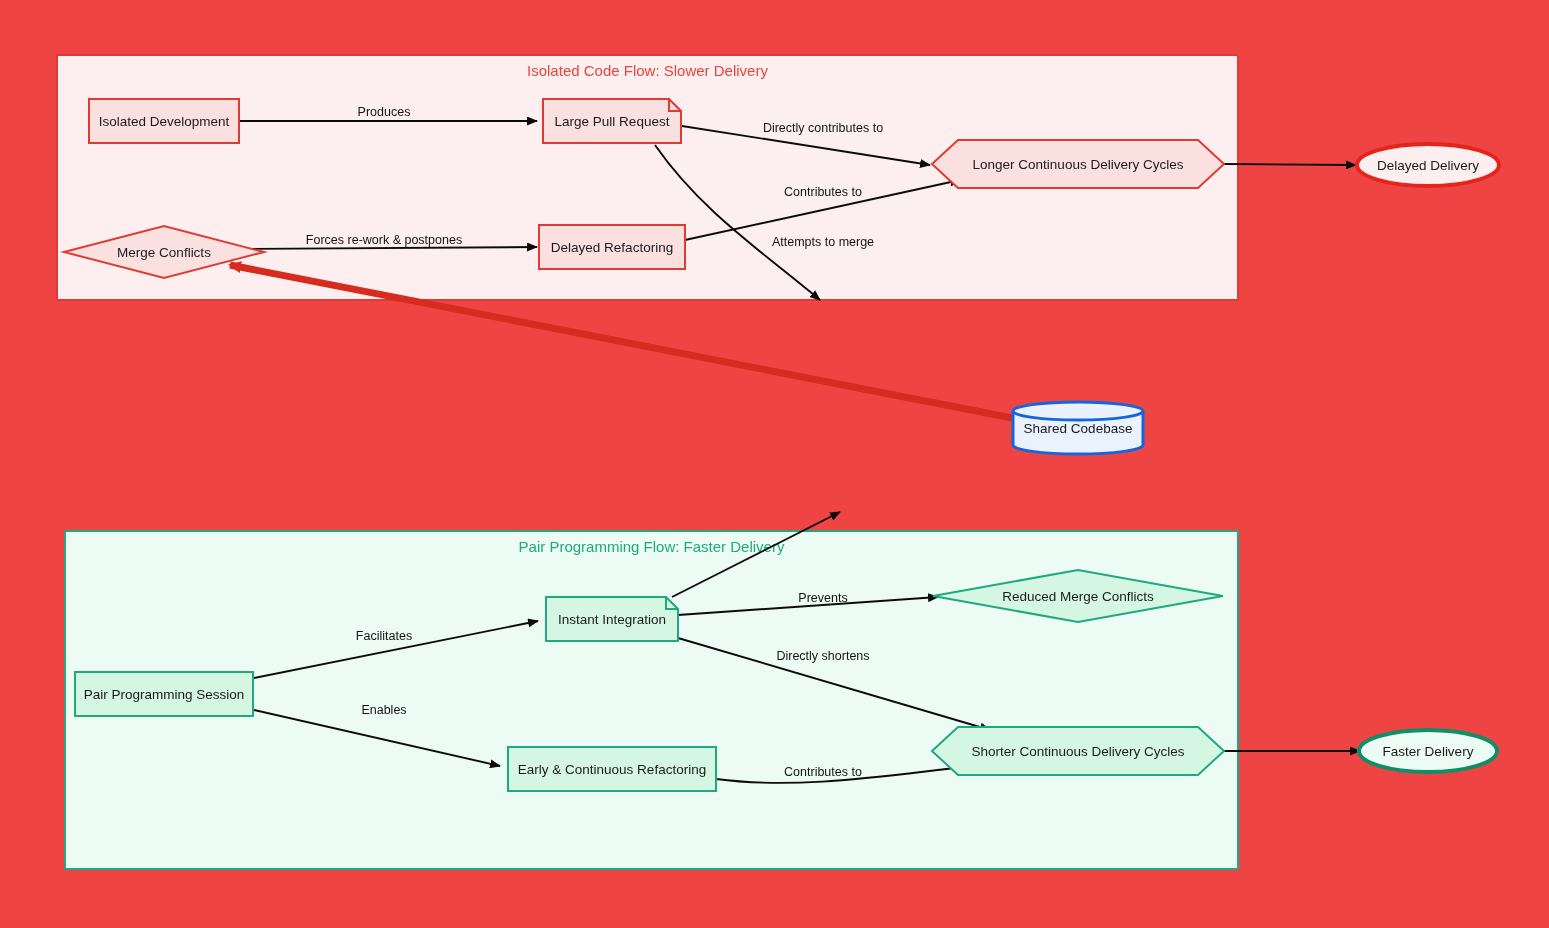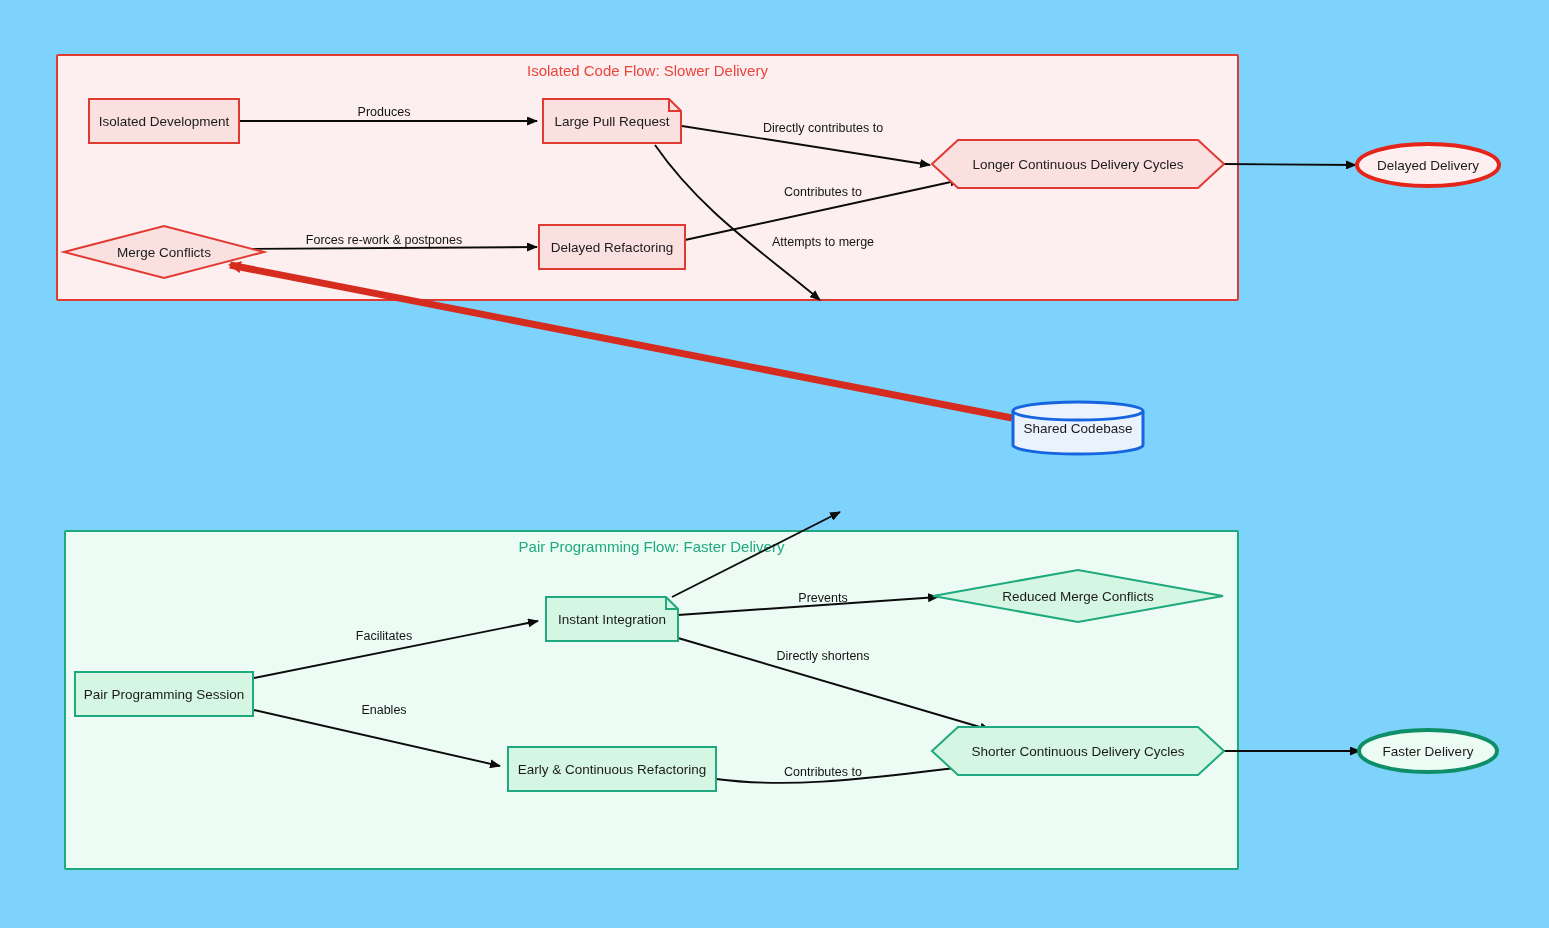--- a/index.html
+++ b/index.html
@@ -4,21 +4,21 @@
 <style>
   html, body {
     margin: 0;
     padding: 0;
     background: #000000;
   }
   #canvas {
     position: relative;
     width: 1549px;
     height: 928px;
-    background: #7dd3fc;
+    background: #ef4444;
     font-family: "Liberation Sans", sans-serif;
     overflow: hidden;
   }
   svg#diagram {
     position: absolute;
     left: 0;
     top: 0;
     width: 1549px;
     height: 928px;
   }

